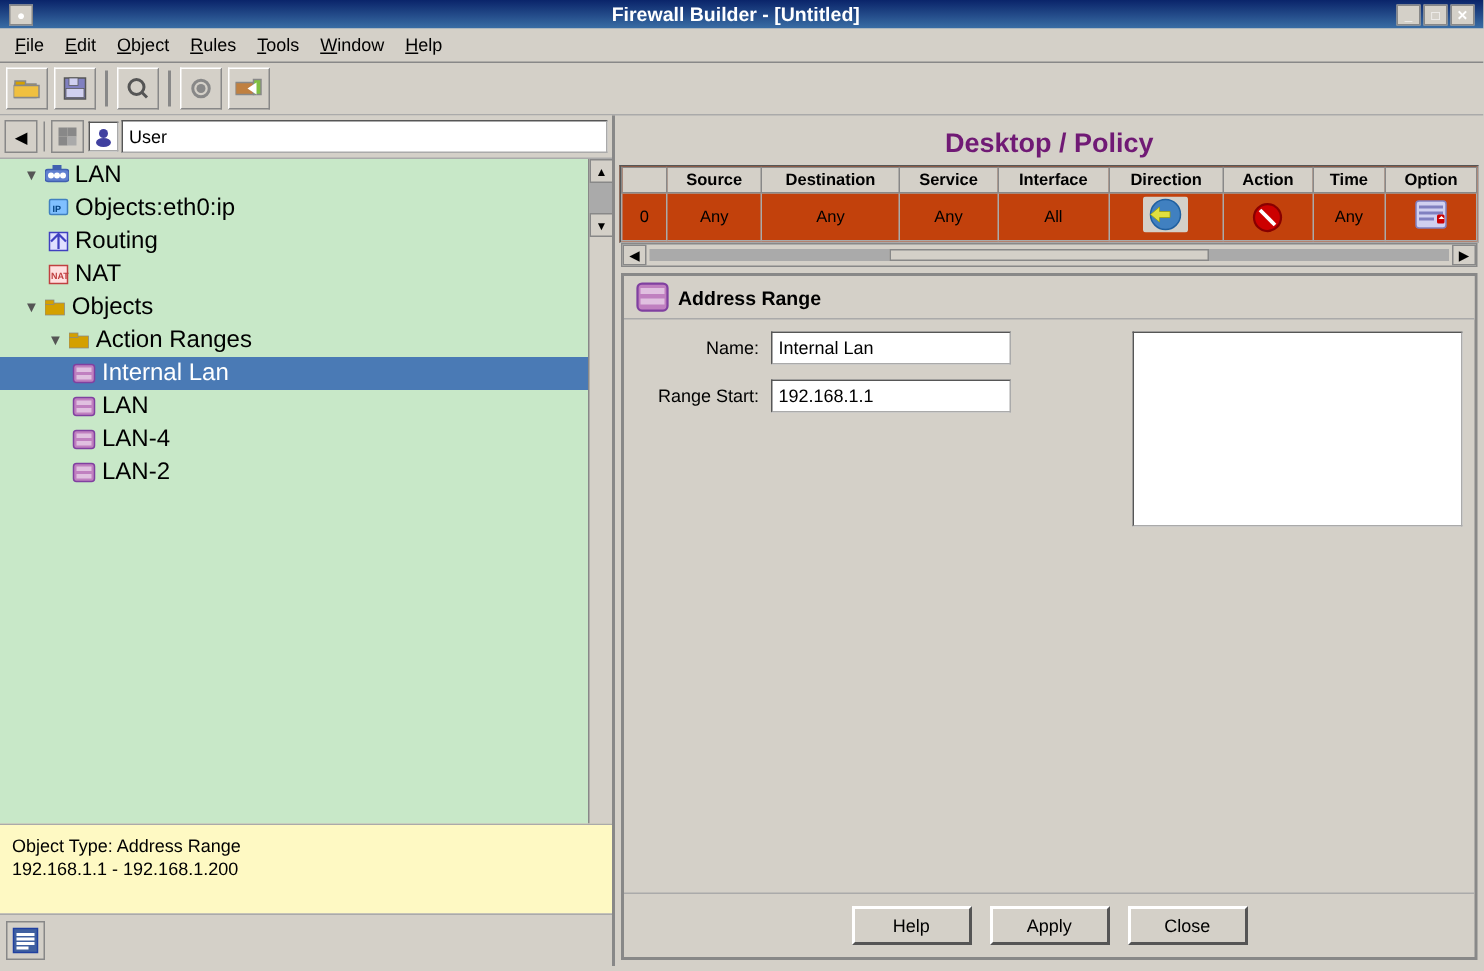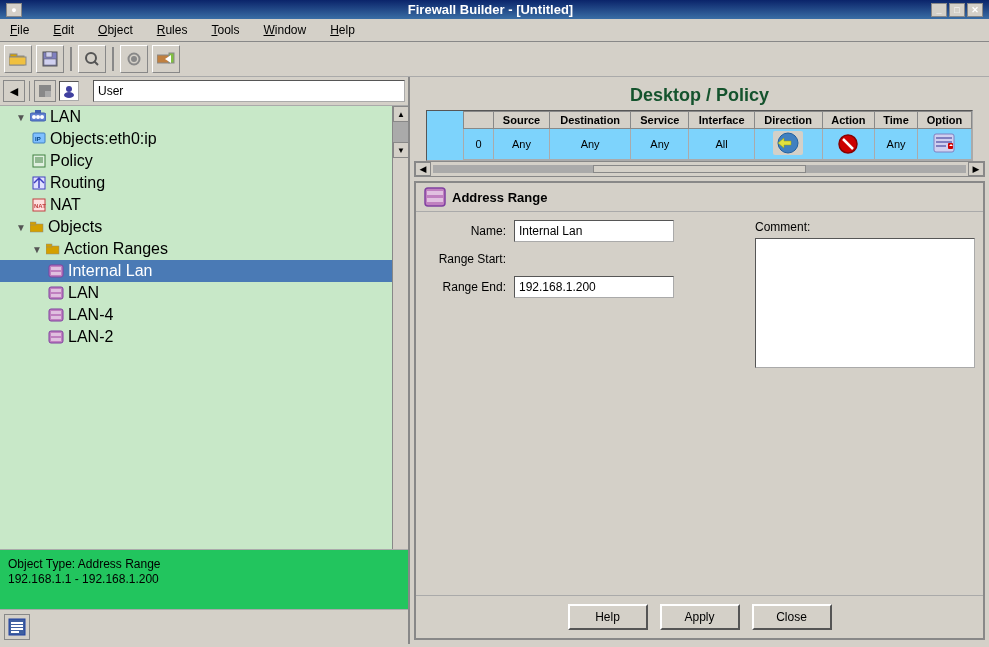--- a/index.html
+++ b/index.html
@@ -36,21 +36,21 @@
       display: flex; align-items: center; justify-content: center;
     }
 
     
     .menu-bar {
       background: #d4d0c8;
       border-bottom: 1px solid #888;
       display: flex;
       align-items: center;
       padding: 2px 4px;
-      gap: 12px;
+      gap: 2px;
     }
     .menu-item {
       padding: 2px 6px;
       cursor: pointer;
       font-size: 12px;
     }
 
     
     .toolbar {
       background: #d4d0c8;
@@ -144,21 +144,21 @@
     }
     .tree-scrollbar {
       width: 16px;
       background: #d4d0c8;
       border-left: 1px solid #888;
     }
 
     
     .info-panel {
       padding: 6px 8px;
-      background: #22c55e;
+      background: #fef9c3;
       border-top: 1px solid #aaa;
       min-height: 60px;
       font-size: 12px;
     }
     .info-line { margin: 1px 0; }
     .info-highlight { color: #8b0000; font-weight: bold; }
 
     
     .bottom-left {
       border-top: 1px solid #aaa;
@@ -179,30 +179,29 @@
       display: flex;
       flex-direction: column;
     }
 
     
     .policy-title {
       text-align: center;
       font-size: 18px;
       font-weight: bold;
       padding: 8px 0 4px 0;
-      color: #14532d;
+      color: #701a75;
     }
 
     
     .policy-table-wrap {
       border: 1px inset #aaa;
-      margin: 0 16px;
-      background: #7dd3fc;
+      margin: 0 3px;
+      background: #c2410c;
       overflow: hidden;
-      padding-left: 36px;
     }
     table {
       border-collapse: collapse;
       width: 100%;
     }
     th {
       background: #d4d0c8;
       border: 1px solid #888;
       padding: 2px 6px;
       font-size: 11px;
@@ -407,21 +406,21 @@
       <button class="nav-btn">◀</button>
       <div style="width:1px;height:20px;background:#888;margin:0 1px;"></div>
       <button class="nav-btn">
         <svg width="14" height="14" viewBox="0 0 14 14">
             <rect x="1" y="1" width="6" height="6" fill="#888"></rect>
             <rect x="7" y="1" width="6" height="6" fill="#888"></rect>
             <rect x="1" y="7" width="6" height="6" fill="#888"></rect>
             <rect x="7" y="7" width="6" height="6" fill="#aaa"></rect>
           </svg>
       </button>
-      <div style="display:flex;align-items:center;flex:1;gap:14px;">
+      <div style="display:flex;align-items:center;flex:1;gap:2px;">
         <div style="width:20px;height:20px;background:#fff;border:1px inset #aaa;display:flex;align-items:center;justify-content:center;">
           <svg width="14" height="14" viewBox="0 0 14 14">
               <circle cx="7" cy="5" r="3" fill="#4040a0"></circle>
               <ellipse cx="7" cy="11" rx="5" ry="3" fill="#4040a0"></ellipse>
             </svg>
         </div>
         <select class="nav-dropdown">
           <option>User</option>
         </select>
       </div>
@@ -443,29 +442,20 @@
         </div>
 
         <div class="tree-item indent-2">
           <svg width="14" height="14" viewBox="0 0 14 14">
               <rect x="1" y="1" width="12" height="10" rx="1" fill="#80c0ff" stroke="#4080c0" stroke-width="1"></rect>
               <text x="3" y="9" font-size="6" fill="#004080" font-weight="bold">IP</text>
             </svg>
           <span class="label">Objects:eth0:ip</span>
         </div>
 
-        <div class="tree-item indent-2">
-          <svg width="14" height="14" viewBox="0 0 14 14">
-              <rect x="1" y="1" width="12" height="12" fill="#e0f0e0" stroke="#408040" stroke-width="1"></rect>
-              <line x1="3" y1="4" x2="11" y2="4" stroke="#408040" stroke-width="1"></line>
-              <line x1="3" y1="6" x2="11" y2="6" stroke="#408040" stroke-width="1"></line>
-              <line x1="3" y1="8" x2="11" y2="8" stroke="#408040" stroke-width="1"></line>
-            </svg>
-          <span class="label">Policy</span>
-        </div>
 
         <div class="tree-item indent-2">
           <svg width="14" height="14" viewBox="0 0 14 14">
               <rect x="1" y="1" width="12" height="12" fill="#e0e0ff" stroke="#4040c0" stroke-width="1"></rect>
               <path d="M2 7 L7 2 L12 7 M7 2 L7 12" stroke="#4040c0" stroke-width="1.5" fill="none"></path>
             </svg>
           <span class="label">Routing</span>
         </div>
 
         <div class="tree-item indent-2">
@@ -646,30 +636,26 @@
       <div class="panel-body">
         <div class="form-area">
 
           <div class="form-row">
             <label class="form-label">Name:</label>
             <input class="form-input" type="text" value="Internal Lan" style="">
           </div>
 
           <div class="form-row">
             <label class="form-label">Range Start:</label>
+            <input class="form-input" type="text" value="192.168.1.1" style="">
           </div>
 
-          <div class="form-row">
-            <label class="form-label">Range End:</label>
-            <input class="form-input" type="text" value="192.168.1.200" style="">
-          </div>
         </div>
 
         <div class="comment-area">
-          <label class="comment-label">Comment:</label>
           <textarea class="comment-textarea" style=""></textarea>
         </div>
       </div>
 
       <div class="dialog-buttons">
         <button class="dialog-btn">Help</button>
         <button class="dialog-btn">Apply</button>
         <button class="dialog-btn">Close</button>
       </div>
 

